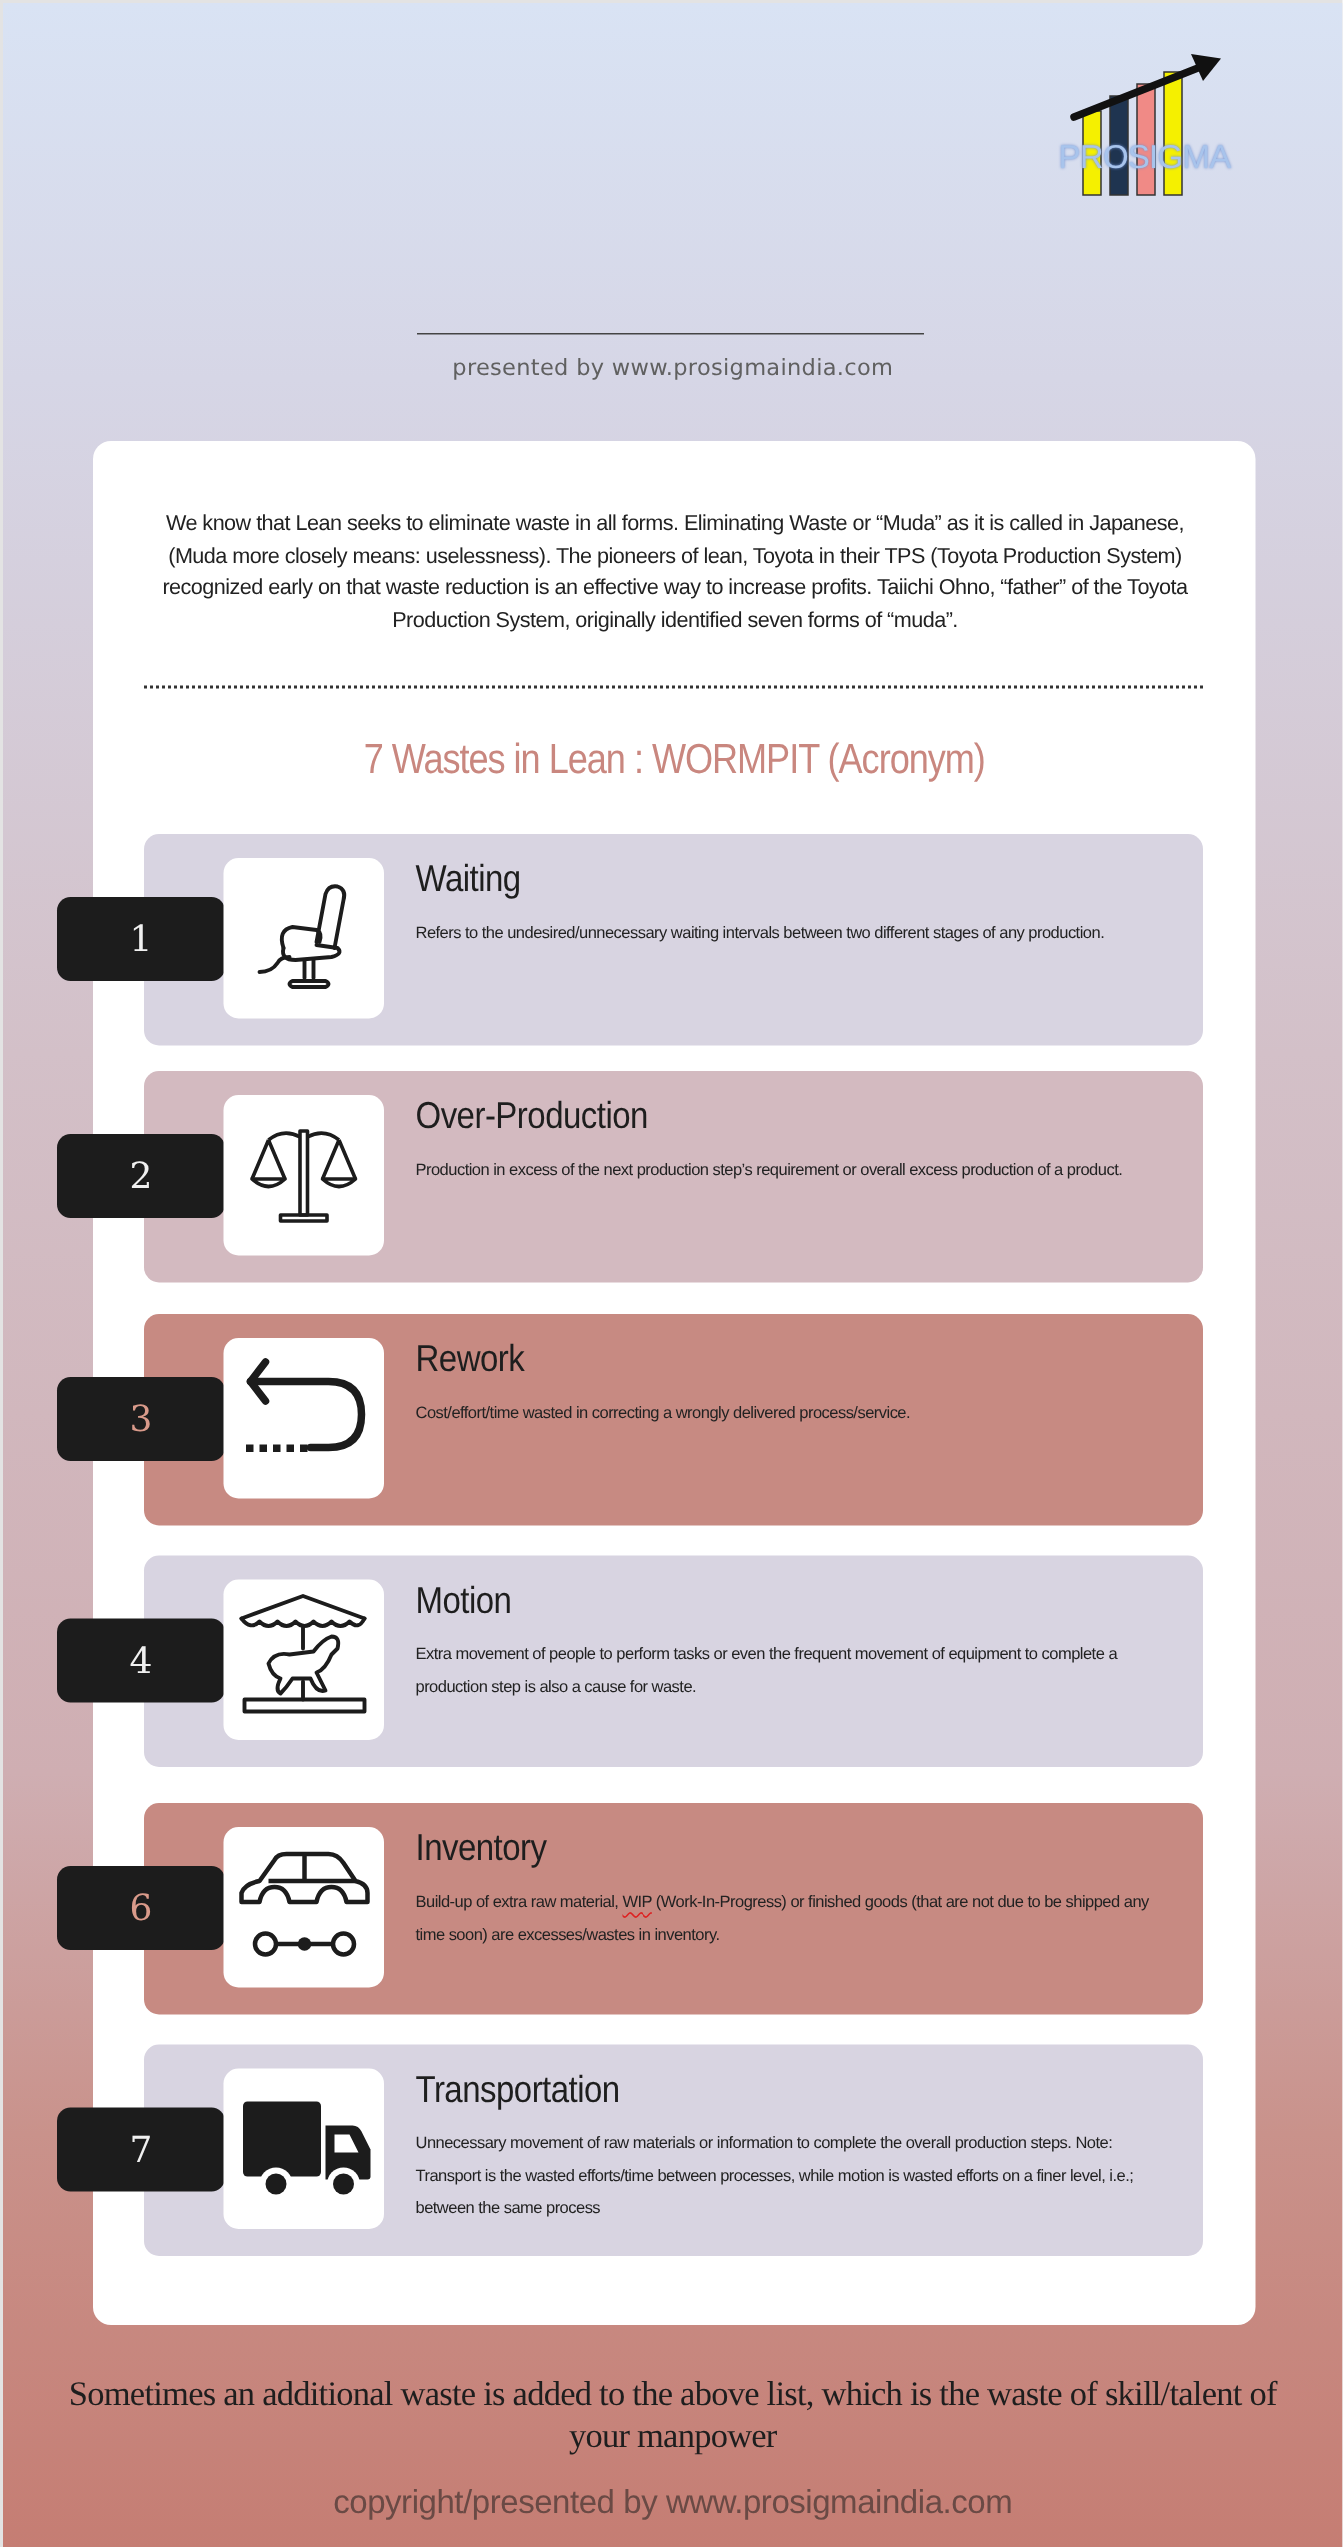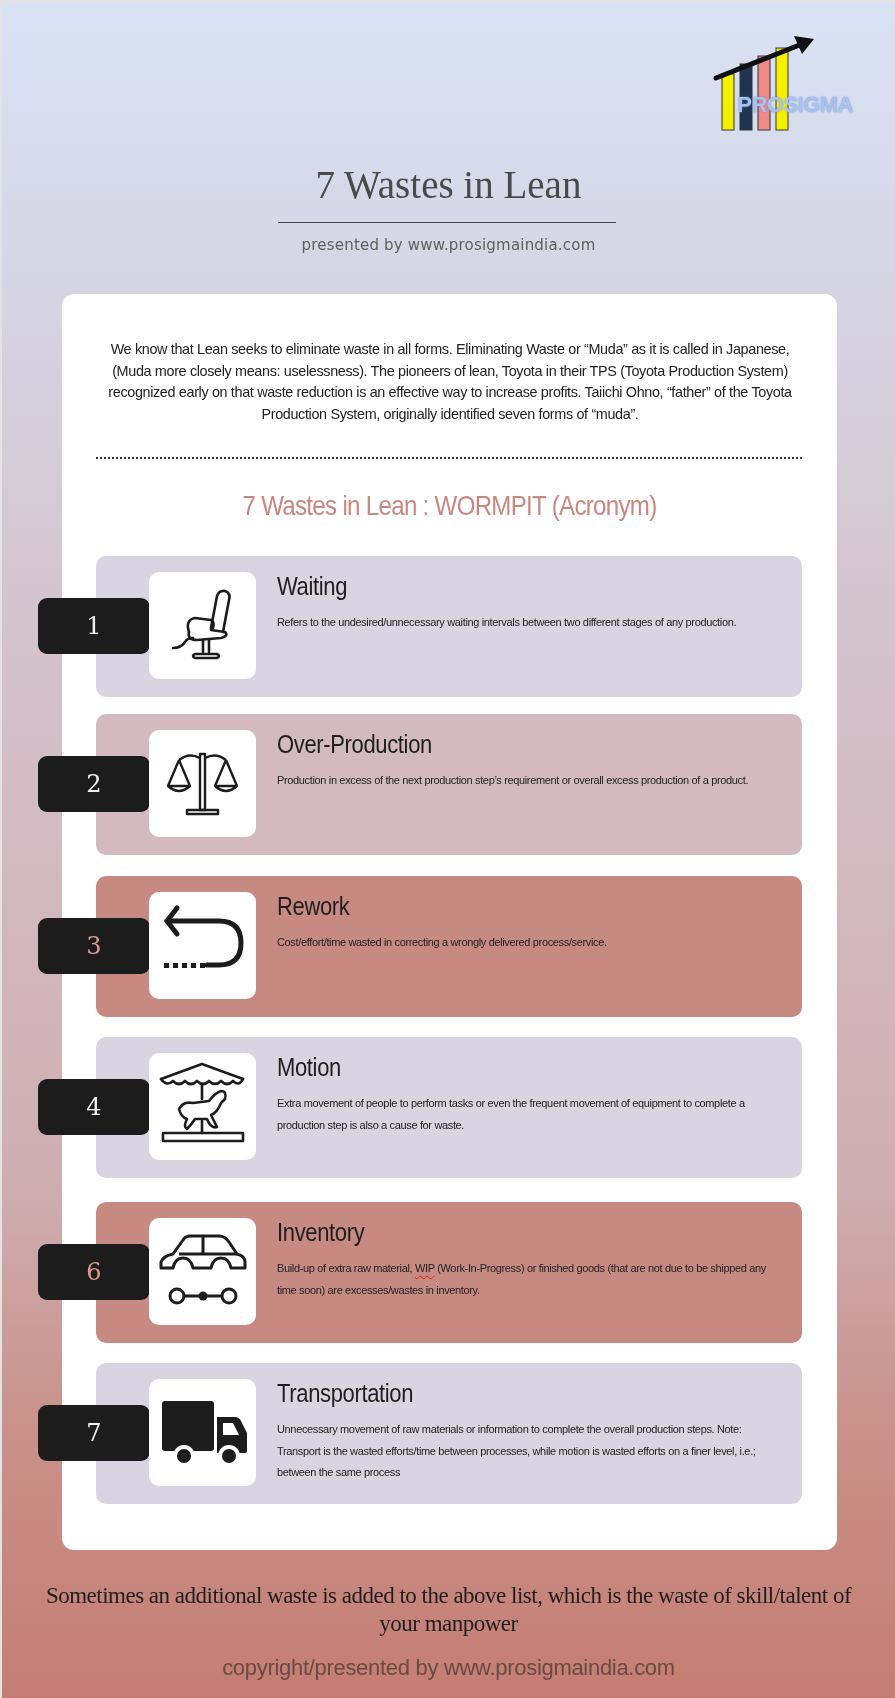--- a/index.html
+++ b/index.html
@@ -23,28 +23,27 @@
     }
     .logo {
       position: absolute;
       left: 700px; top: 34px;
       width: 122px; height: 98px;
     }
     .logo-text {
       position: absolute;
       left: 0; top: 56px;
       width: 122px;
-      text-align: right;
+      text-align: center;
       font-family: "Liberation Sans", sans-serif;
-      font-weight: bold;
+      font-weight: normal;
       font-size: 22px;
       color: #a8c4ec;
       letter-spacing: -0.5px;
       text-shadow: 0 0 2px #6f8fd0;
-      margin-left: 29px;
     }
     .main-title {
       position: absolute;
       left: 0; top: 160px;
       width: 893px;
       text-align: center;
       font-family: "Liberation Serif", serif;
       font-size: 39px;
       color: #4a4a4a;
     }
@@ -189,21 +188,20 @@
       <rect x="20" y="38" width="12" height="56" fill="#f5f000" stroke="#333" stroke-width="1"></rect>
       <rect x="38" y="28" width="12" height="66" fill="#1f3450" stroke="#333" stroke-width="1"></rect>
       <rect x="56" y="20" width="12" height="74" fill="#f08a86" stroke="#333" stroke-width="1"></rect>
       <rect x="74" y="12" width="12" height="82" fill="#f5f000" stroke="#333" stroke-width="1"></rect>
       <line x1="14" y1="42" x2="100" y2="8" stroke="#111" stroke-width="5" stroke-linecap="round"></line>
       <polygon points="92,0 112,3 100,18" fill="#111"></polygon>
     </svg>
     <div class="logo-text">PROSIGMA</div>
   </div>
 
-  <div class="main-title">7 Wastes in Lean</div>
   <div class="title-rule"></div>
   <div class="subtitle">presented by www.prosigmaindia.com</div>
 
   <div class="card">
     <div class="intro">We know that Lean seeks to eliminate waste in all forms. Eliminating Waste or “Muda” as it is called in Japanese, (Muda more closely means: uselessness). The pioneers of lean, Toyota in their TPS (Toyota Production System) recognized early on that waste reduction is an effective way to increase profits. Taiichi Ohno, “father” of the Toyota Production System, originally identified seven forms of “muda”.</div>
     <div class="dotted-rule"></div>
     <div class="section-title">7 Wastes in Lean : WORMPIT (Acronym)</div>
 
     <div class="waste light" style="top:262px;">
       <div class="num-tab"><span>1</span></div>

